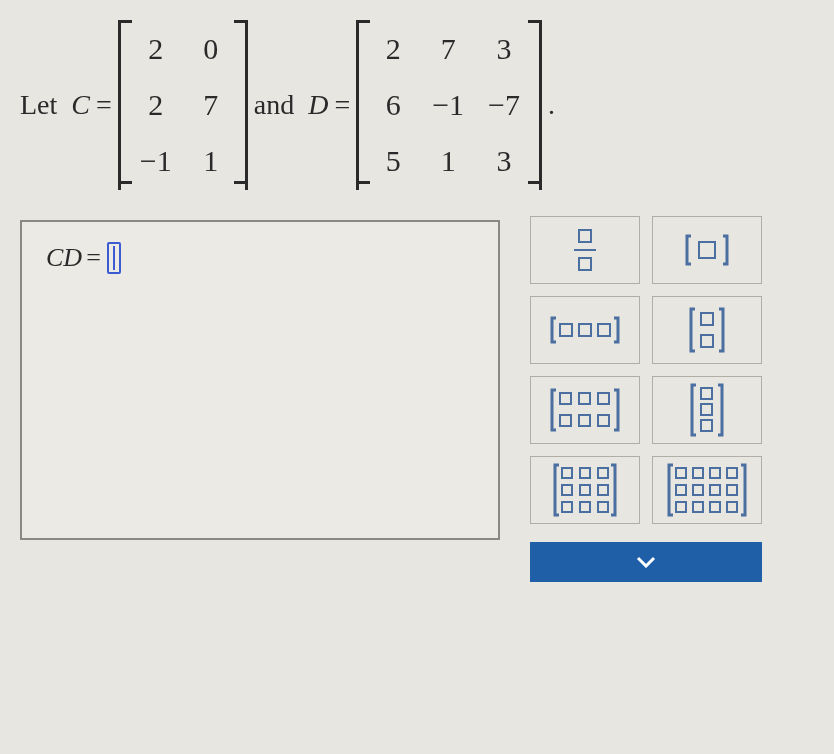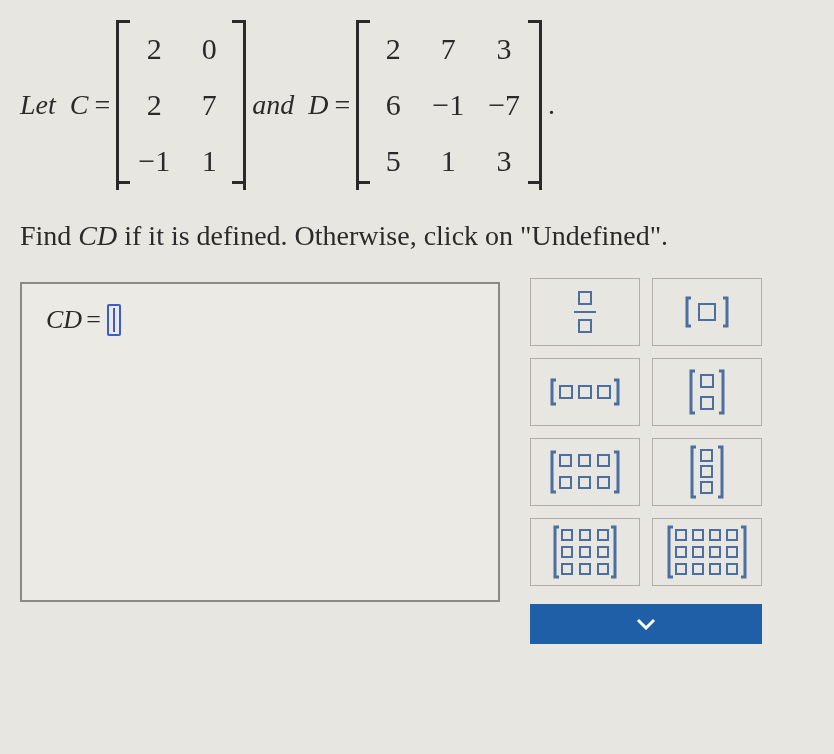--- a/index.html
+++ b/index.html
@@ -12,21 +12,21 @@
       color: #2a2a2a;
       overflow: hidden;
     }
     .problem { font-size: 28px; }
     .eq-row {
       display: flex;
       align-items: center;
       margin-bottom: 30px;
       margin-top: 10px;
     }
-    .let-text { margin-right: 8px; font-style: italic; }
+    .let-text { margin-right: 8px; }
     .var-name { font-style: italic; margin: 0 6px; }
     .matrix {
       display: inline-flex;
       align-items: stretch;
       margin: 0 6px;
     }
     .bracket-left, .bracket-right {
       width: 14px;
       position: relative;
     }
@@ -160,23 +160,20 @@
         <span class="cell">−7</span>
         <span class="cell">5</span>
         <span class="cell">1</span>
         <span class="cell">3</span>
       </span>
       <span class="bracket-right"></span>
     </span>
     <span>.</span>
   </div>
 
-  <div class="instruction">
-    Find <span class="var-name" style="margin:0">CD</span> if it is defined. Otherwise, click on "Undefined".
-  </div>
 
   <div class="bottom-row">
     <div class="answer-box">
       <div class="answer-inner">
         <span class="var-name" style="margin:0 4px 0 0">CD</span>
         <span>=</span>
         <span class="cursor-box"></span>
       </div>
     </div>
 

